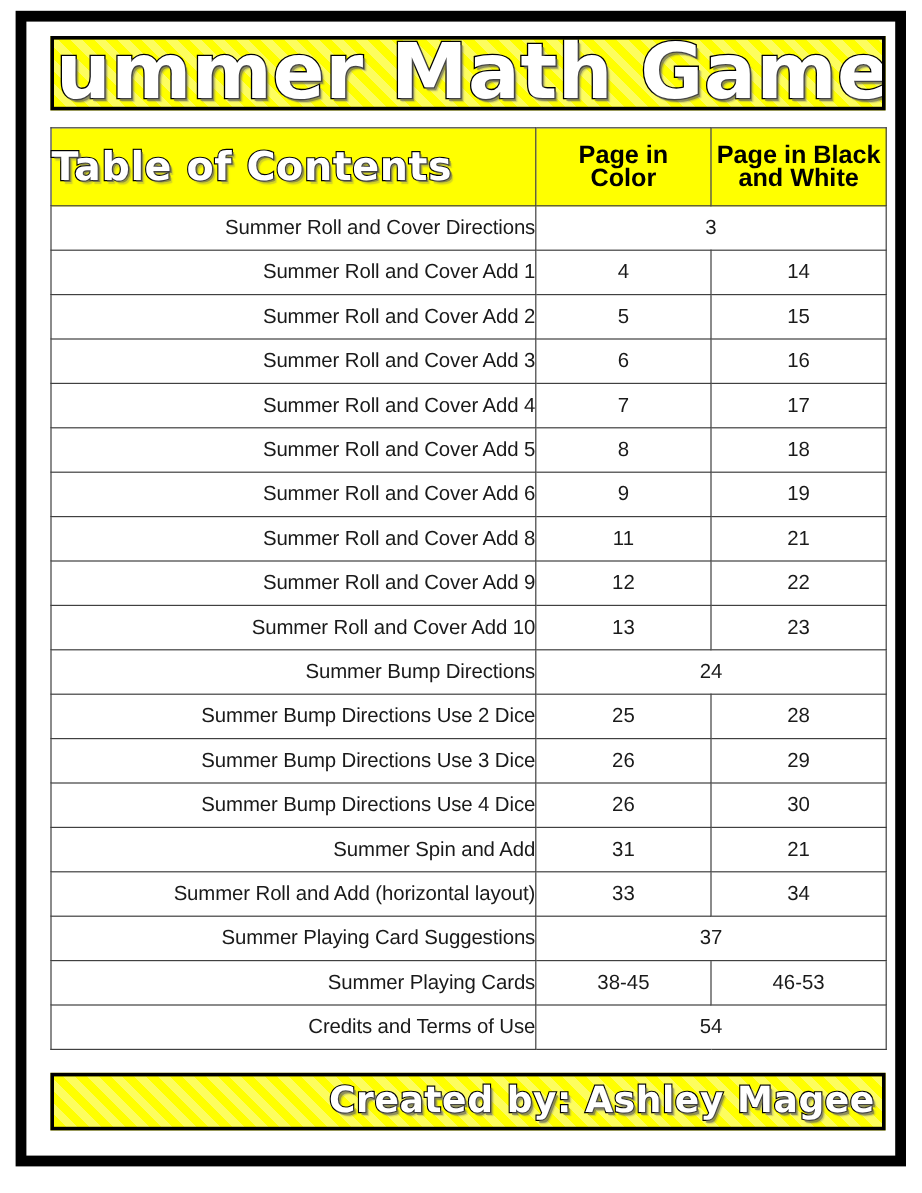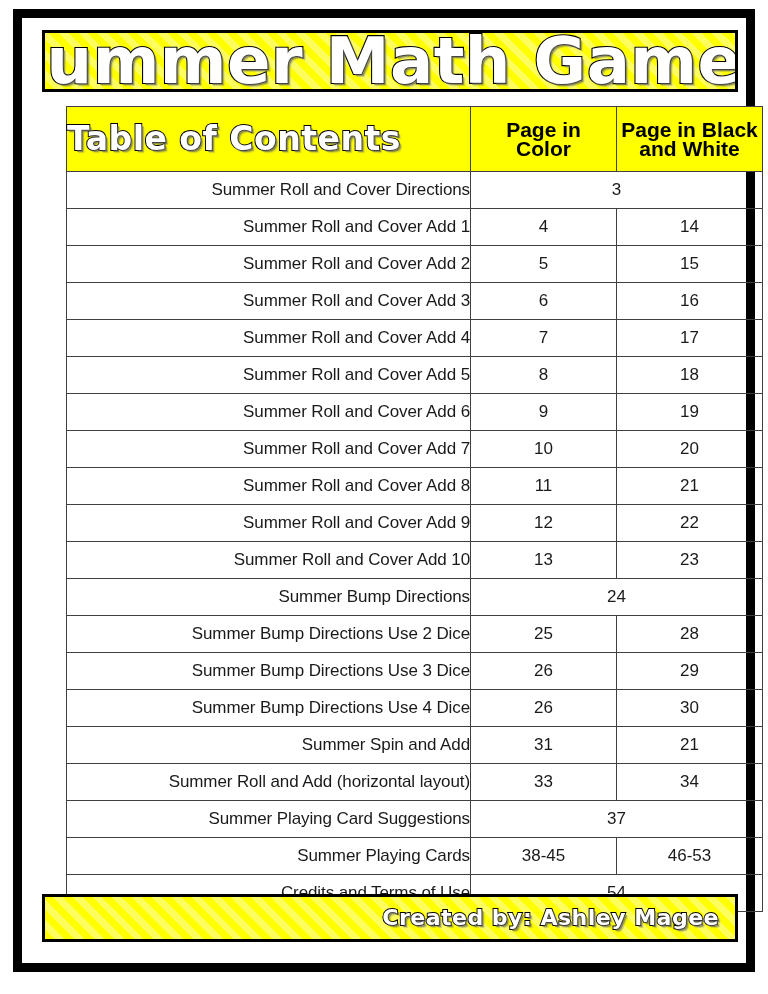--- a/index.html
+++ b/index.html
@@ -68,38 +68,37 @@
     paint-order: stroke fill;
     text-shadow:
        2px 2px 0 rgba(90,90,90,0.55),
        3px 3px 1px rgba(120,120,120,0.35);
   }
   .title-text {
     font-size: 64px;
     line-height: 50px;
   }
   .footer-text {
-    font-size: 22px;
+    font-size: 30px;
     line-height: 32px;
-    margin-right: 16px;
+    margin-right: 6px;
     -webkit-text-stroke: 1.9px #000000;
   }
 
   
   .toc-wrap {
     position: absolute;
     left: 20px;
     top: 88px;
     width: 696px;
   }
   table.toc {
     border-collapse: collapse;
     width: 696px;
     table-layout: fixed;
-    margin-left: 24px;
   }
   table.toc td, table.toc th {
     border: 1.4px solid #404040;
     padding: 0;
     font-weight: normal;
   }
   
   tr.head-row th {
     background: #ffff00;
     border-color: #404040;
@@ -213,25 +212,20 @@
             <td class="item-cell">Summer Roll and Cover Add 5</td>
             <td class="page-cell">8</td>
             <td class="page-cell">18</td>
           </tr>
           <tr class="toc-row">
             <td class="item-cell">Summer Roll and Cover Add 6</td>
             <td class="page-cell">9</td>
             <td class="page-cell">19</td>
           </tr>
           <tr class="toc-row">
-            <td class="item-cell">Summer Roll and Cover Add 7</td>
-            <td class="page-cell">10</td>
-            <td class="page-cell">20</td>
-          </tr>
-          <tr class="toc-row">
             <td class="item-cell">Summer Roll and Cover Add 8</td>
             <td class="page-cell">11</td>
             <td class="page-cell">21</td>
           </tr>
           <tr class="toc-row">
             <td class="item-cell">Summer Roll and Cover Add 9</td>
             <td class="page-cell">12</td>
             <td class="page-cell">22</td>
           </tr>
           <tr class="toc-row">

